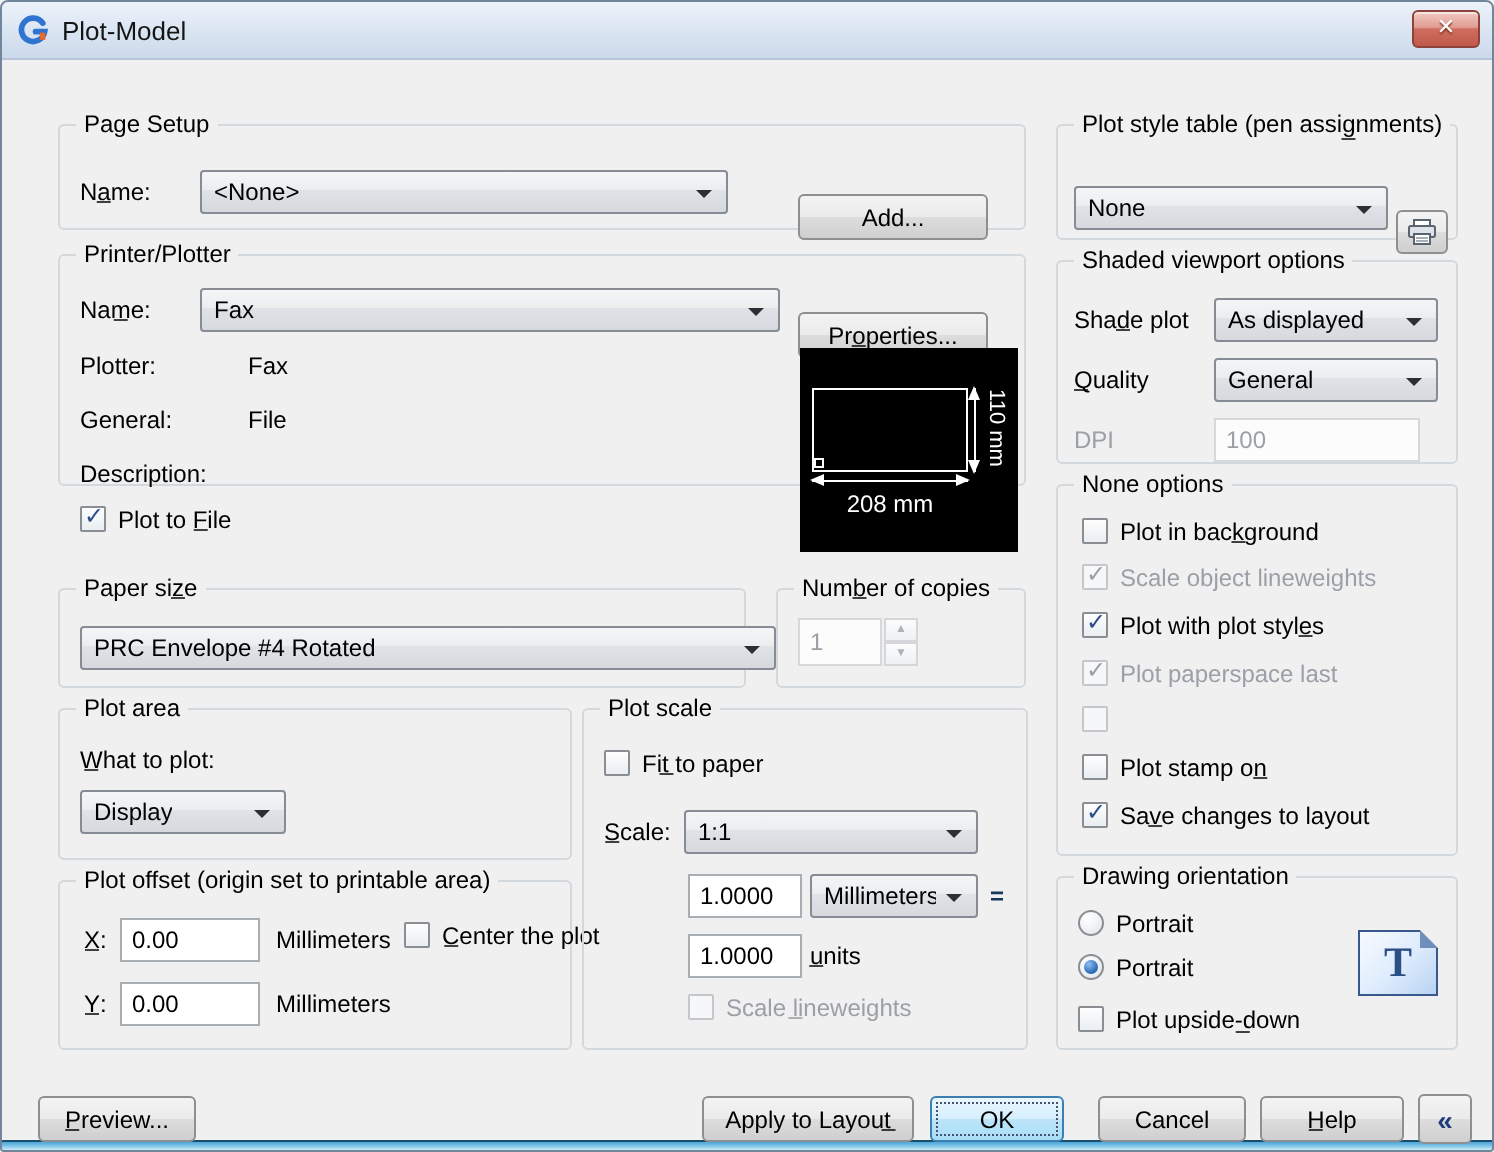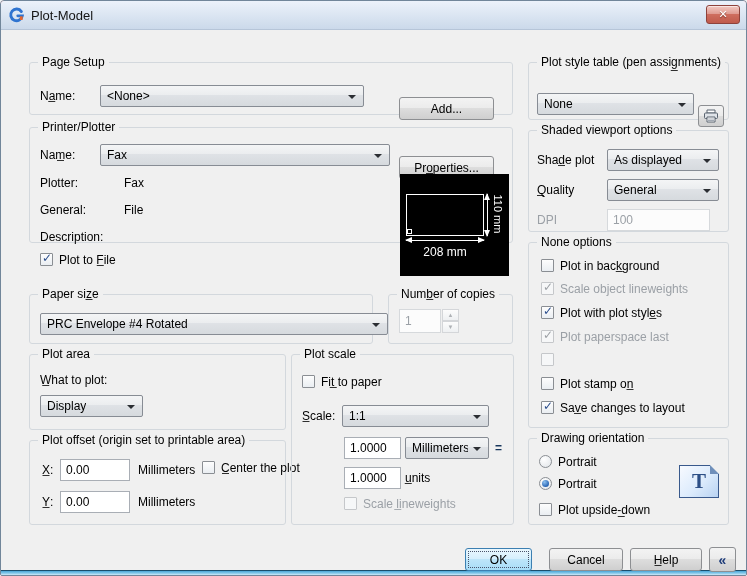--- a/index.html
+++ b/index.html
@@ -324,20 +324,22 @@
       </div>
       <div class="opt-row" style="left:10px;top:64px" data-state="unchecked">
         <span class="check"></span>
         <span class="opt-label">Plot upside-̲down</span>
       </div>
       <div class="orient-icon">
         <span class="orient-letter">T</span>
       </div>
     </div>
 
+    <button class="btn" style="left:18px;top:506px;width:79px">P̲review...</button>
+    <button class="btn" style="left:350px;top:506px;width:106px">Apply to Layout̲</button>
     <button class="btn default" style="left:464px;top:506px;width:67px">OK</button>
     <button class="btn" style="left:548px;top:506px;width:74px">Cancel</button>
     <button class="btn" style="left:629px;top:506px;width:72px">H̲elp</button>
     <button class="btn more" style="left:708px;top:505px;width:27px;height:25px">«</button>
 
   </div>
 
   <div class="bottom-edge"></div>
 </div>
 

